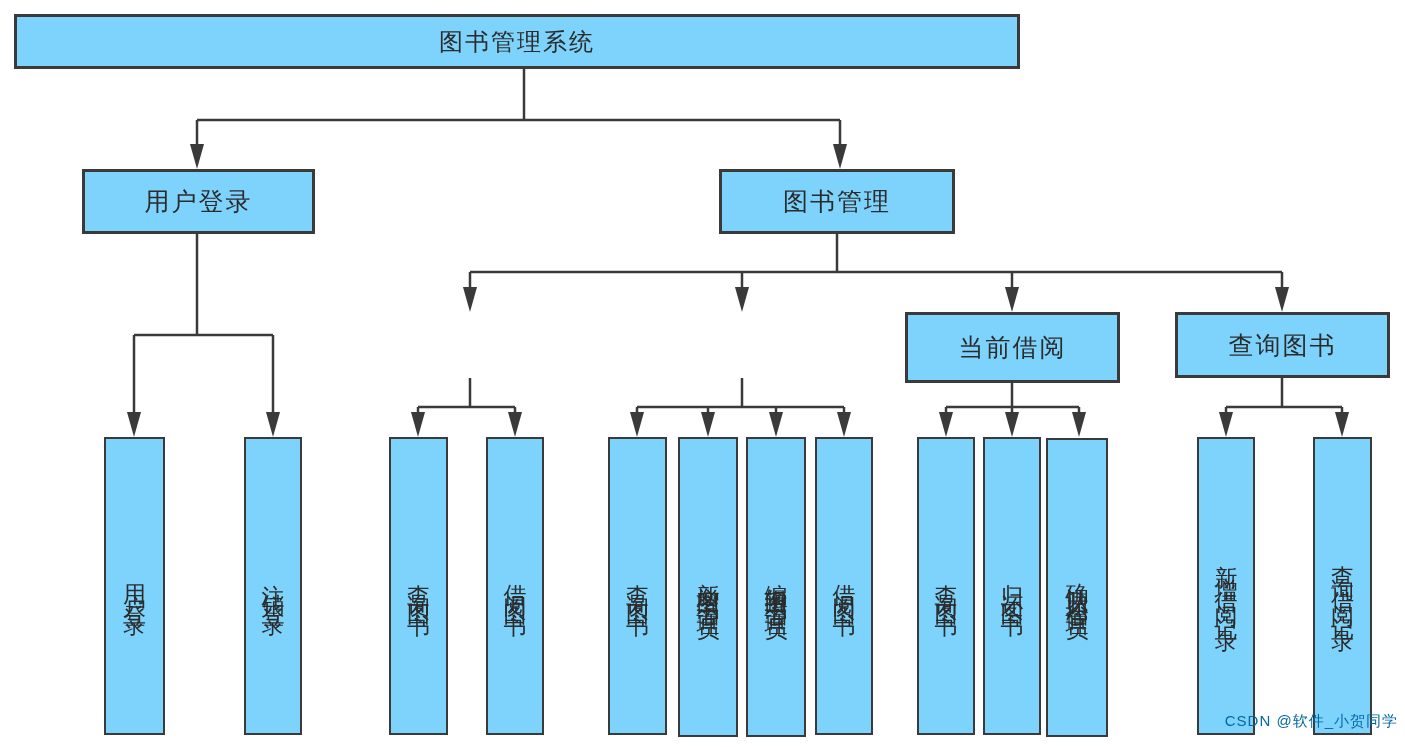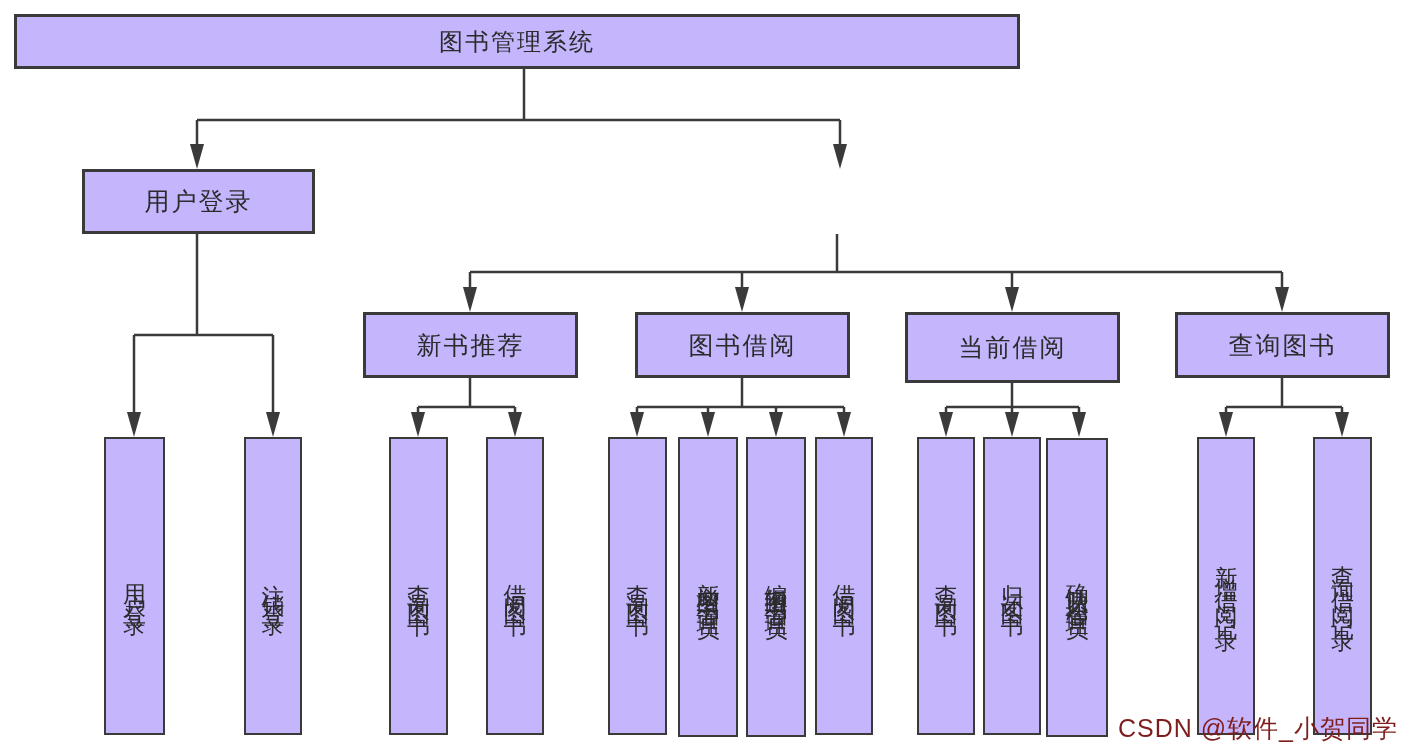--- a/index.html
+++ b/index.html
@@ -17,21 +17,21 @@
   }
   .connectors {
     position: absolute;
     left: 0;
     top: 0;
     z-index: 1;
   }
   .box {
     position: absolute;
     box-sizing: border-box;
-    background: #c4b5fd;
+    background: #7dd3fc;
     border: 3px solid #3a3a3a;
     display: flex;
     align-items: center;
     justify-content: center;
     z-index: 2;
     color: #2b2b2b;
   }
   .hbox {
     font-size: 25px;
     letter-spacing: 2px;
@@ -50,22 +50,22 @@
     white-space: nowrap;
   }
   .ls4 span { letter-spacing: 10px; }
   .ls6 span { letter-spacing: 13px; }
   .lsp span { letter-spacing: 5px; }
   .watermark {
     position: absolute;
     right: 7px;
     top: 712px;
     z-index: 3;
-    font-size: 25px;
-    color: #7f1d1d;
+    font-size: 15px;
+    color: #0369a1;
     letter-spacing: 1px;
     white-space: nowrap;
   }
 </style>
 </head>
 <body>
 
 <div class="canvas">
 
   <svg class="connectors" width="1405" height="747" viewBox="0 0 1405 747">
@@ -134,27 +134,24 @@
     </g>
   </svg>
 
   <div class="box hbox root" style="left:14px; top:14px; width:1006px; height:55px">
     <span>图书管理系统</span>
   </div>
 
   <div class="box hbox" style="left:82px; top:169px; width:233px; height:65px">
     <span>用户登录</span>
   </div>
-
-  <div class="box hbox" style="left:363px; top:312px; width:215px; height:66px">
-    <span>新书推荐</span>
-  </div>
-  <div class="box hbox" style="left:635px; top:312px; width:215px; height:66px">
-    <span>图书借阅</span>
-  </div>
+  <div class="box hbox" style="left:719px; top:169px; width:236px; height:65px">
+    <span>图书管理</span>
+  </div>
+
   <div class="box hbox" style="left:905px; top:312px; width:215px; height:71px">
     <span>当前借阅</span>
   </div>
   <div class="box hbox" style="left:1175px; top:312px; width:215px; height:66px">
     <span>查询图书</span>
   </div>
 
   <div class="box vbox ls4" style="left:104px; top:437px; width:61px; height:298px">
     <span>用户登录</span>
   </div>

